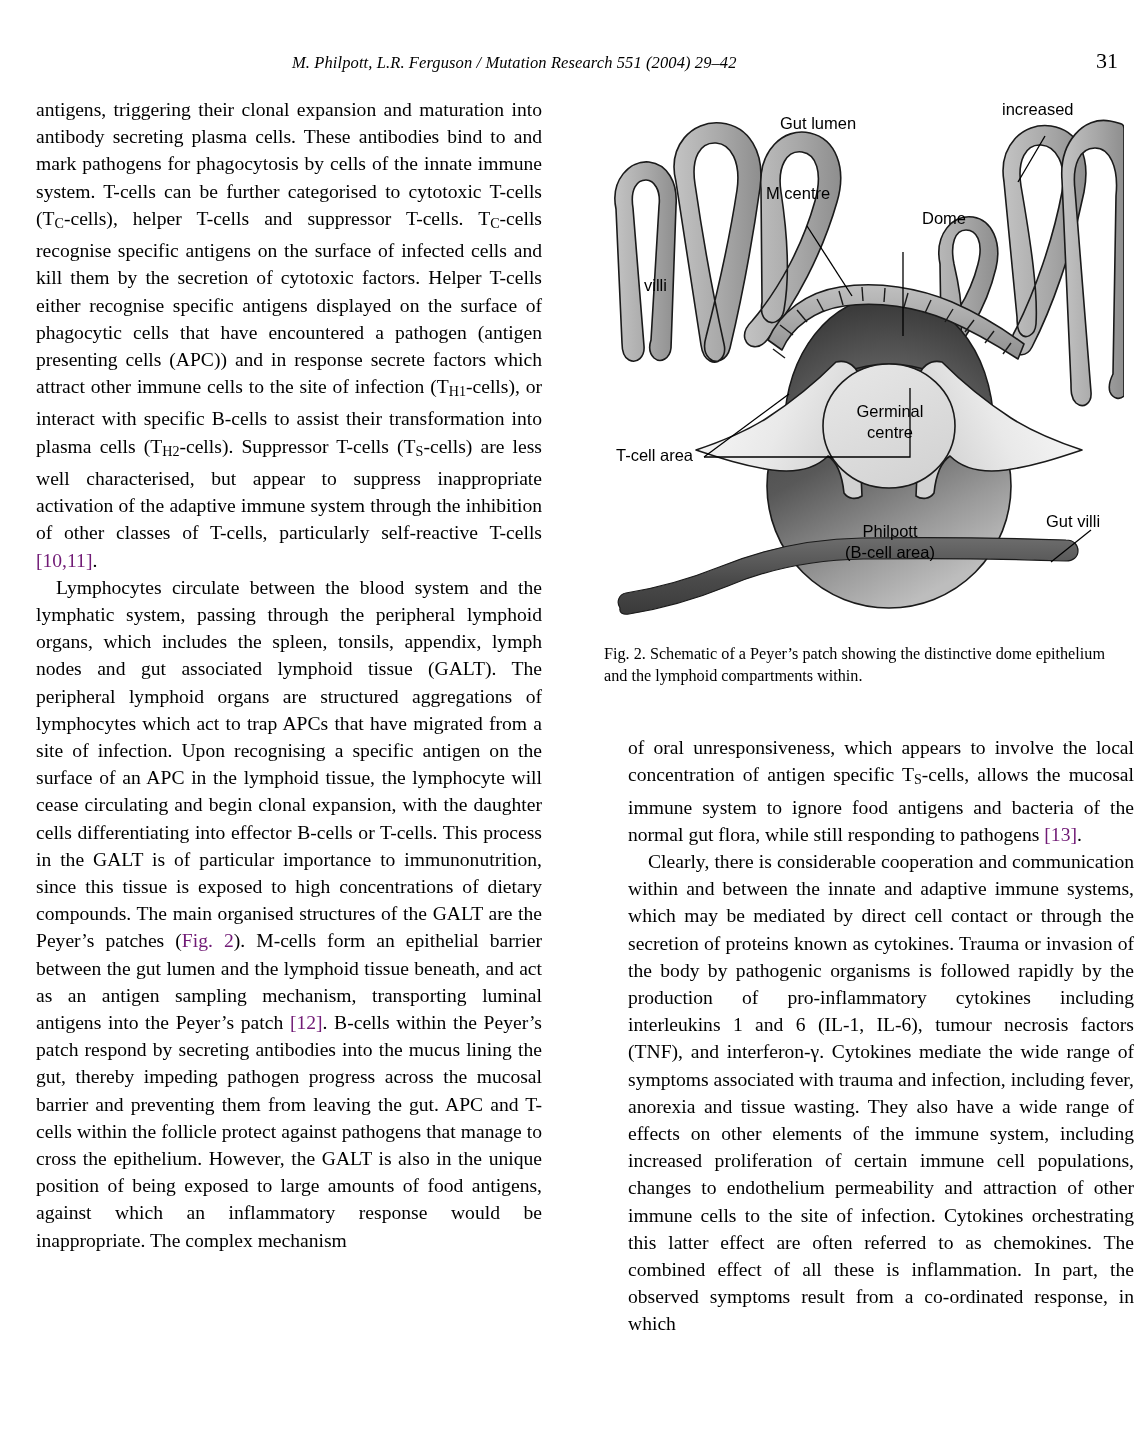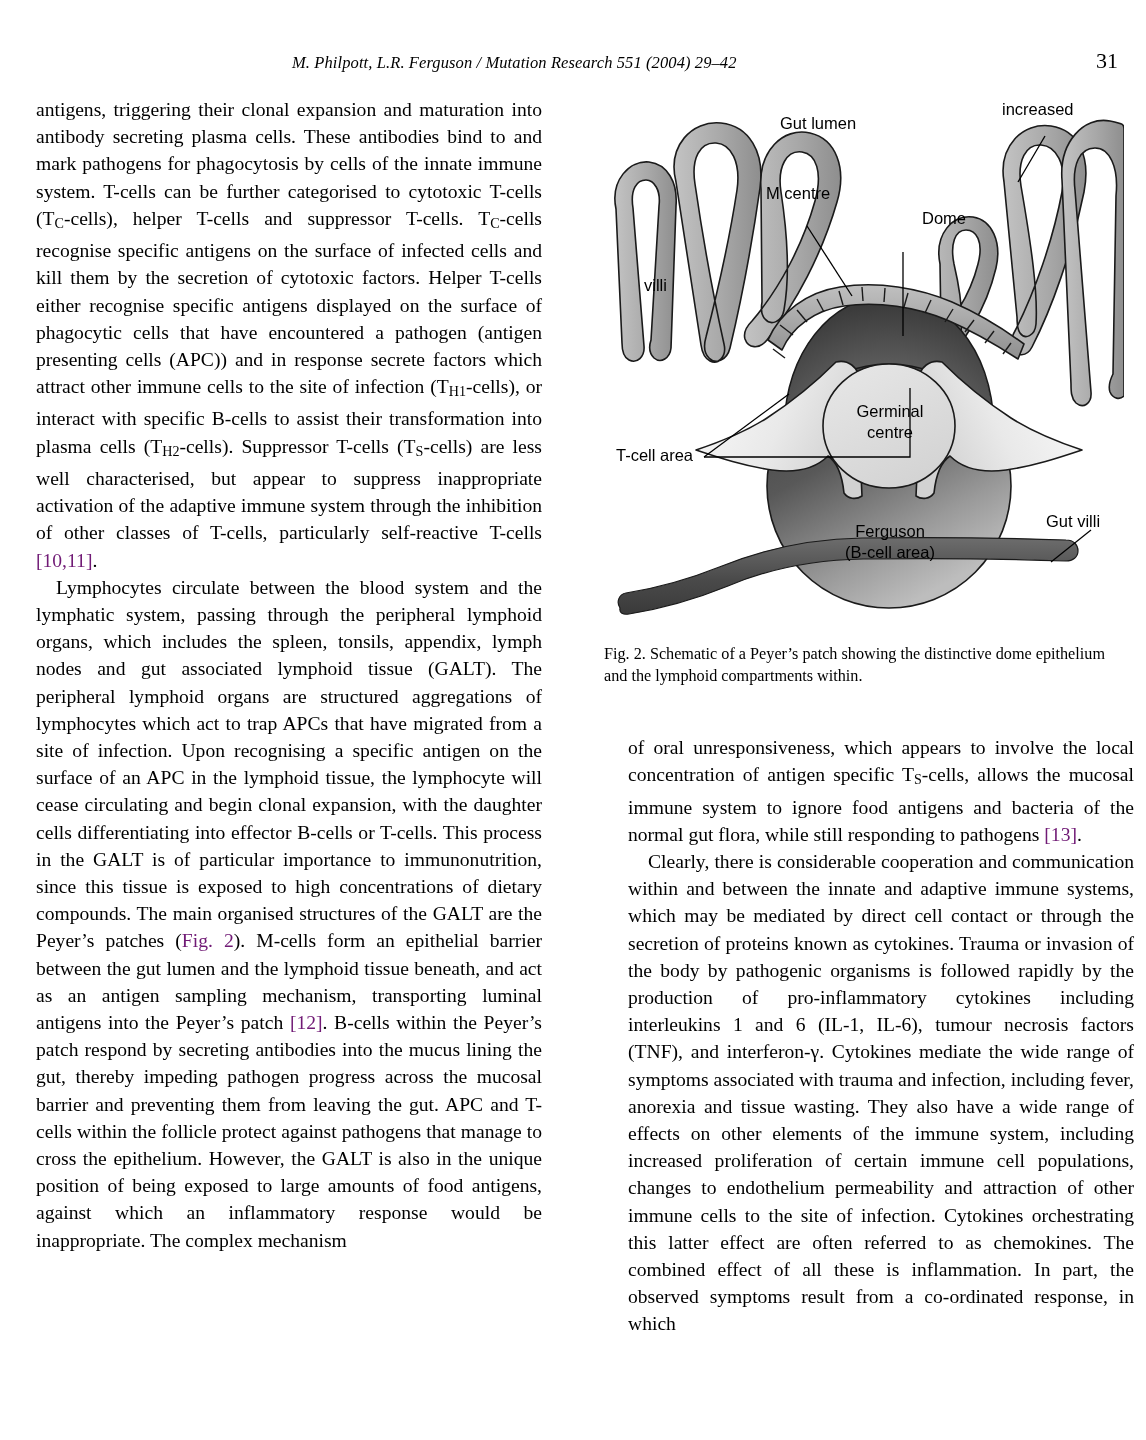--- a/index.html
+++ b/index.html
@@ -259,21 +259,21 @@
       <div style="position:absolute; left:40px; top:180px; font-family:'Liberation Sans',sans-serif; font-size:16.5px;text-align:right;">villi</div>
 
       <div style="position:absolute; left:239px; top:305px; width:94px; text-align:center; font-family:'Liberation Sans',sans-serif; font-size:16.5px; line-height:21px;">
         <div>Germinal</div>
         <div>centre</div>
       </div>
 
       <div style="position:absolute; left:0px; top:350px; font-family:'Liberation Sans',sans-serif; font-size:16.5px;margin-left:12px;">T-cell area</div>
 
       <div style="position:absolute; left:225px; top:425px; width:122px; text-align:center; font-family:'Liberation Sans',sans-serif; font-size:16.5px; line-height:21px;">
-        <div>Ferguson</div>
+        <div>Philpott</div>
         <div>(B-cell area)</div>
       </div>
 
       <div style="position:absolute; left:442px; top:416px; font-family:'Liberation Sans',sans-serif; font-size:16.5px;">Gut villi</div>
     </div>
 
     <p class="fig-caption">Fig. 2. Schematic of a Peyer’s patch showing the distinctive dome epithelium and the lymphoid compartments within.</p>
   </div>
 
   <div class="col-right-text">

